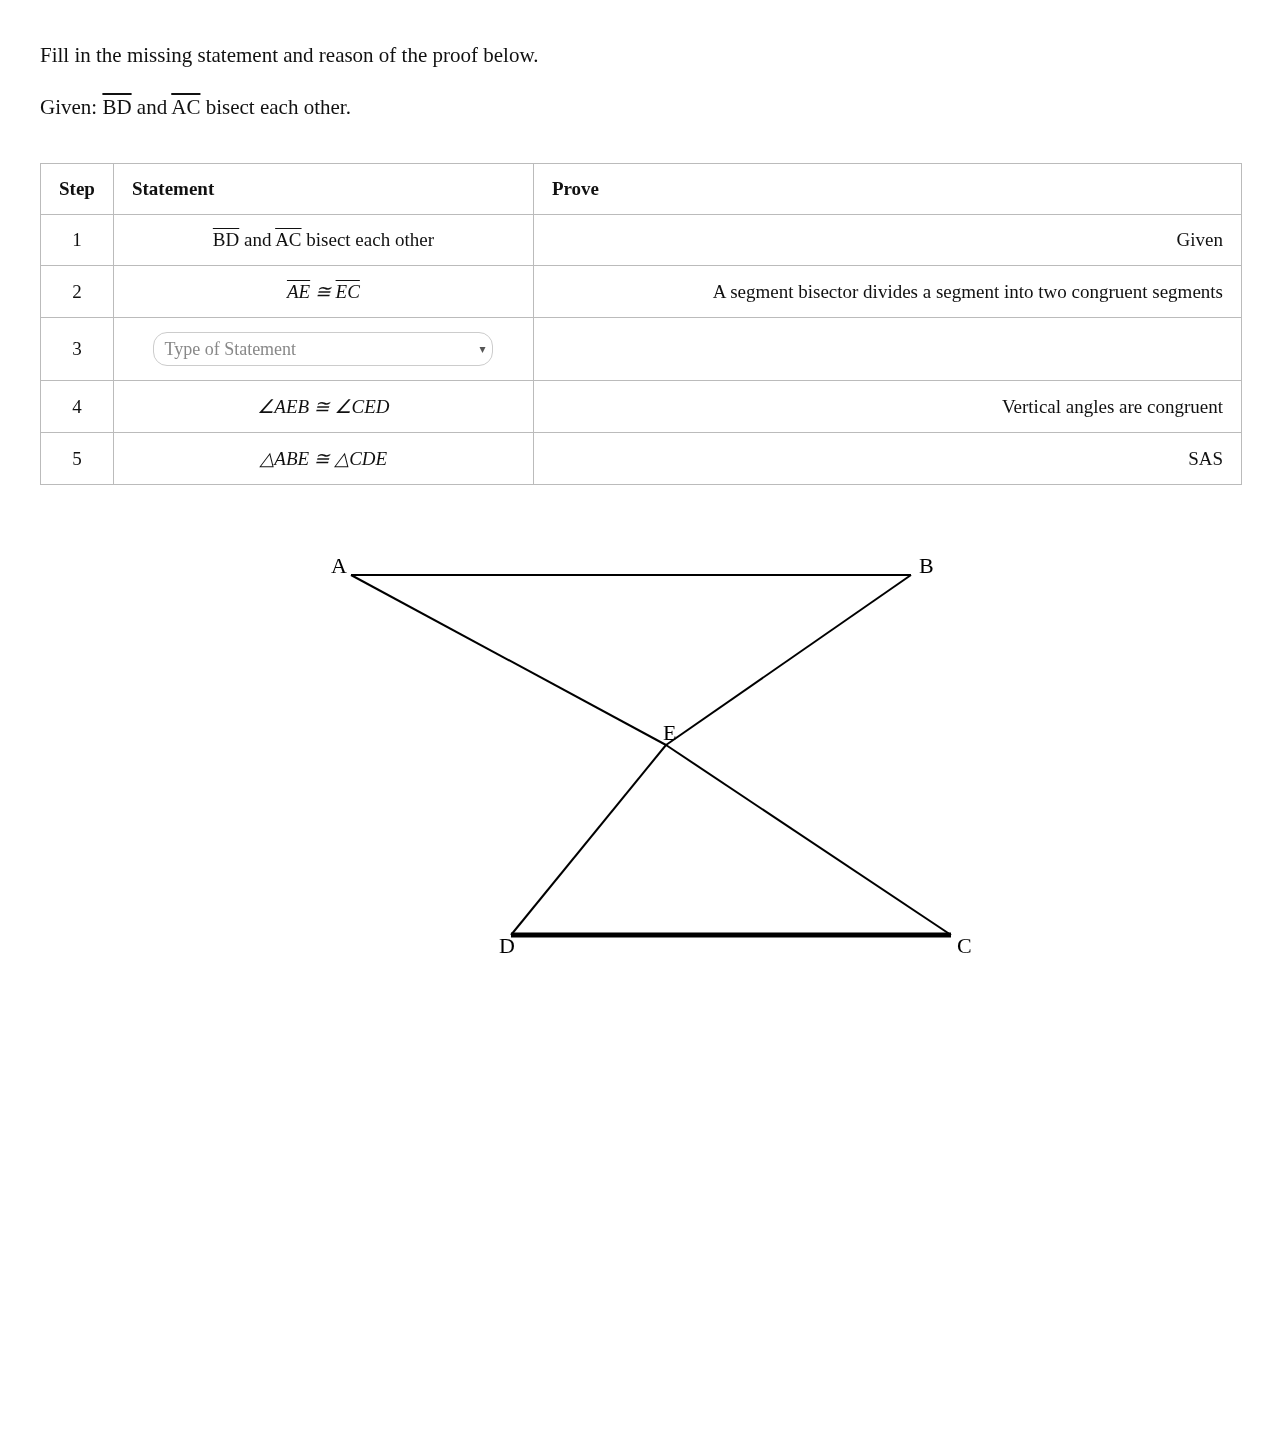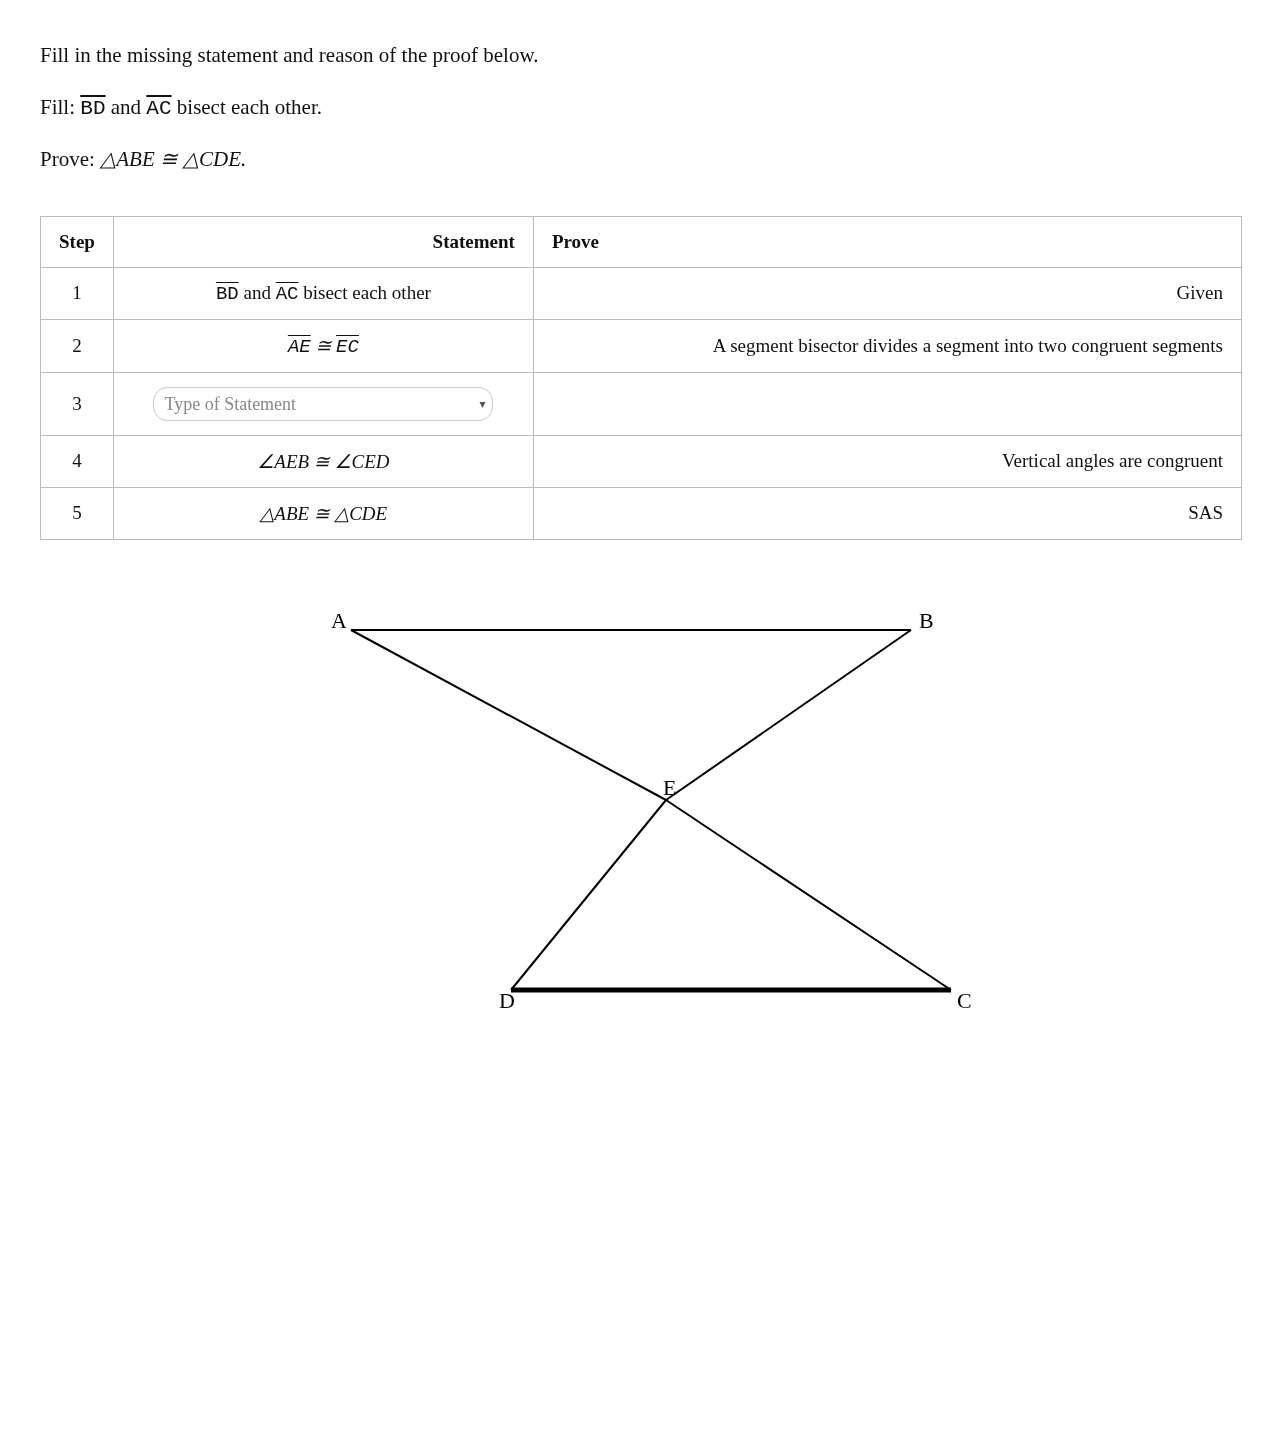--- a/index.html
+++ b/index.html
@@ -22,21 +22,20 @@
     }
 
     .intro-section p {
       margin-bottom: 20px;
       font-size: 21px;
       line-height: 1.5;
     }
 
     .overline {
       text-decoration: overline;
-      font-family: Liberation Mono, monospace;
     }
 
     .proof-table {
       width: 100%;
       border-collapse: collapse;
       margin-top: 40px;
       margin-bottom: 50px;
       font-size: 19px;
     }
 
@@ -52,21 +51,21 @@
       text-align: left;
       font-size: 19px;
     }
 
     .proof-table th.step-col {
       width: 70px;
     }
 
     .proof-table th.statement-col {
       width: 420px;
-      text-align: right;
+      text-align: left;
     }
 
     .proof-table th.reason-col {
       text-align: left;
     }
 
     .proof-table td.step-cell {
       text-align: center;
       color: #111;
     }
@@ -122,28 +121,24 @@
       height: 420px;
     }
   </style>
 </head>
 <body>
 
 <div class="intro-section">
   <p>Fill in the missing statement and reason of the proof below.</p>
 
   <p>
-    <span>Fill:</span>
+    <span>Given:</span>
     <span> <span class="overline">BD</span> and <span class="overline">AC</span> bisect each other.</span>
   </p>
 
-  <p>
-    <span>Prove:</span>
-    <span> <em>△ABE ≅ △CDE.</em></span>
-  </p>
 </div>
 
 <table class="proof-table">
   <thead>
     <tr>
       <th class="step-col">Step</th>
       <th class="statement-col">Statement</th>
       <th class="reason-col">Prove</th>
     </tr>
   </thead>

